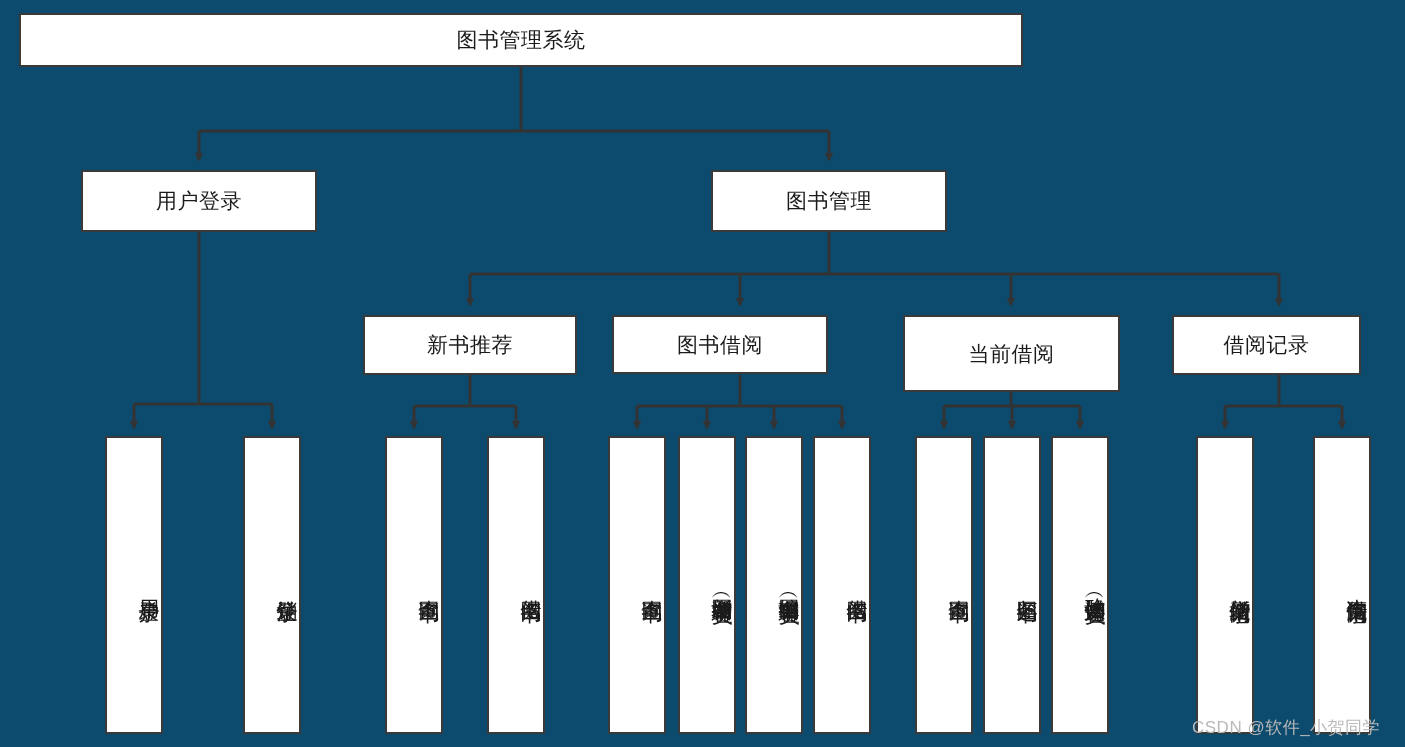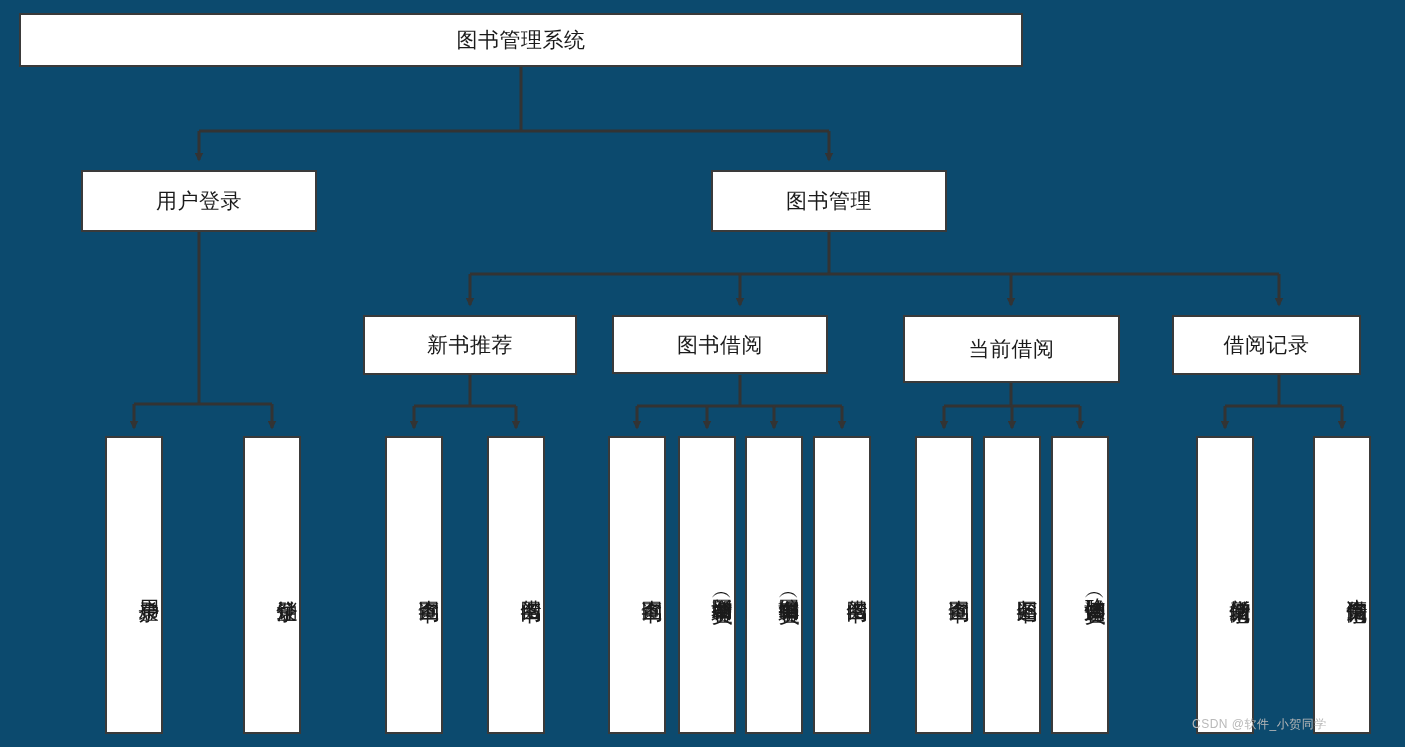--- a/index.html
+++ b/index.html
@@ -51,21 +51,21 @@
     align-items: flex-start;
     justify-content: center;
   }
   .node-v > span {
     display: block;
     writing-mode: vertical-rl;
     text-orientation: upright;
   }
   .watermark {
     position: absolute;
-    font-size: 12px;
+    font-size: 17px;
     color: #b9b9b9;
     white-space: nowrap;
     letter-spacing: 0.5px;
   }
 </style>
 </head>
 <body>
 
 <div id="canvas">
 
@@ -129,21 +129,21 @@
   <div class="node node-h" style="left:711px; top:170px; width:236px; height:62px;">
     <span>图书管理</span>
   </div>
 
   <div class="node node-h" style="left:363px; top:315px; width:214px; height:60px;">
     <span>新书推荐</span>
   </div>
   <div class="node node-h" style="left:612px; top:315px; width:216px; height:59px;">
     <span>图书借阅</span>
   </div>
-  <div class="node node-h" style="left:903px; top:315px; width:217px; height:68px;align-items:center;">
+  <div class="node node-h" style="left:903px; top:315px; width:217px; height:77px;align-items:center;">
     <span>当前借阅</span>
   </div>
   <div class="node node-h" style="left:1172px; top:315px; width:189px; height:60px;">
     <span>借阅记录</span>
   </div>
 
   <div class="node node-v" style="left:105px; top:436px; width:58px; height:298px;">
     <span>用户登录</span>
   </div>
   <div class="node node-v" style="left:243px; top:436px; width:58px; height:298px;">

